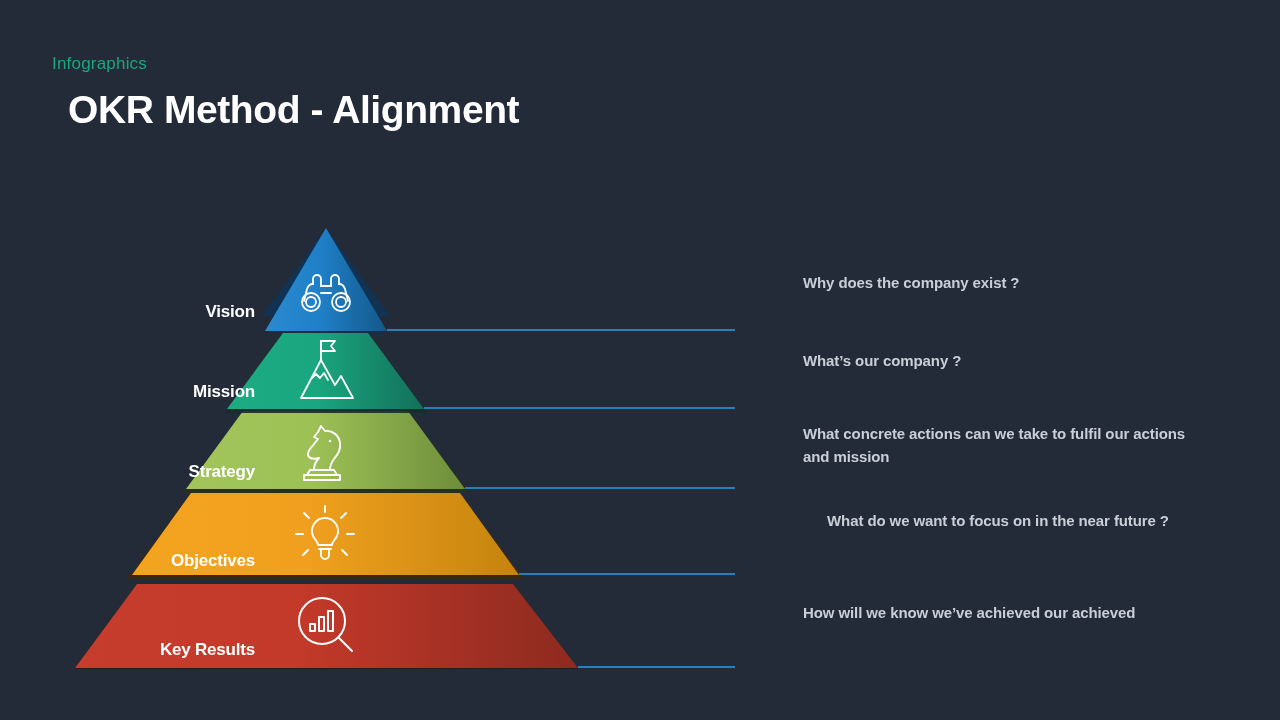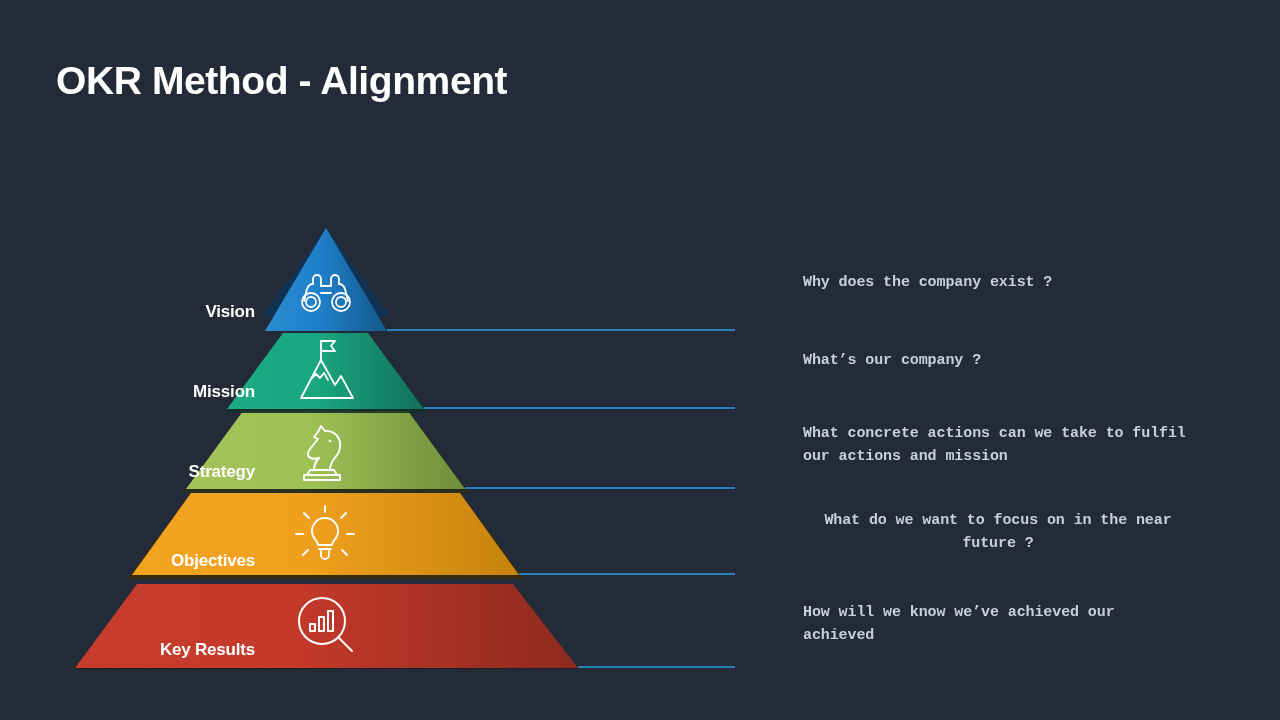--- a/index.html
+++ b/index.html
@@ -27,21 +27,21 @@
     letter-spacing: 0.2px;
     line-height: 1;
     margin: 0 0 8px 0;
     font-weight: 400;
   }
   #title {
     font-size: 39px;
     font-weight: bold;
     color: #ffffff;
     line-height: 1.12;
-    margin: 4px;
+    margin: 16px;
     letter-spacing: -0.4px;
   }
 
   
   #pyramid-stage {
     position: absolute;
     left: 0;
     top: 0;
     width: 800px;
     height: 720px;
@@ -69,27 +69,27 @@
   
   .desc {
     position: absolute;
     left: 803px;
     width: 390px;
     font-size: 15px;
     font-weight: bold;
     color: #c9cfd8;
     line-height: 1.53;
     letter-spacing: -0.1px;
-    font-family: Liberation Mono, monospace;
   }
 </style>
 </head>
 <body>
 
 <div id="header">
+  <div id="eyebrow">Infographics</div>
   <div id="title">OKR Method - Alignment</div>
 </div>
 
 <div id="pyramid-stage">
   <svg id="pyramid-svg" width="800" height="720" viewBox="0 0 800 720">
     <defs>
       <linearGradient id="gradBlue" x1="0" y1="0" x2="1" y2="0">
         <stop offset="0%" stop-color="#2a8bd0"></stop>
         <stop offset="45%" stop-color="#1f80c8"></stop>
         <stop offset="100%" stop-color="#14588a"></stop>

